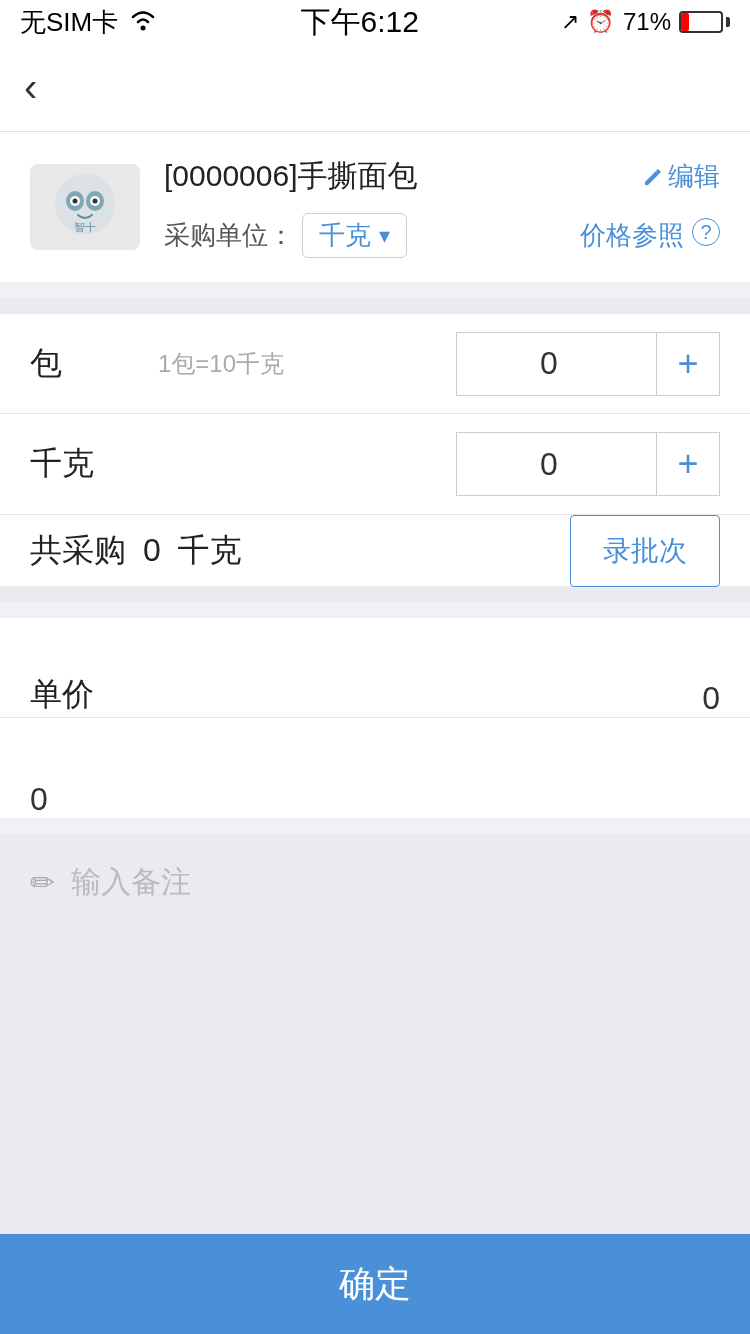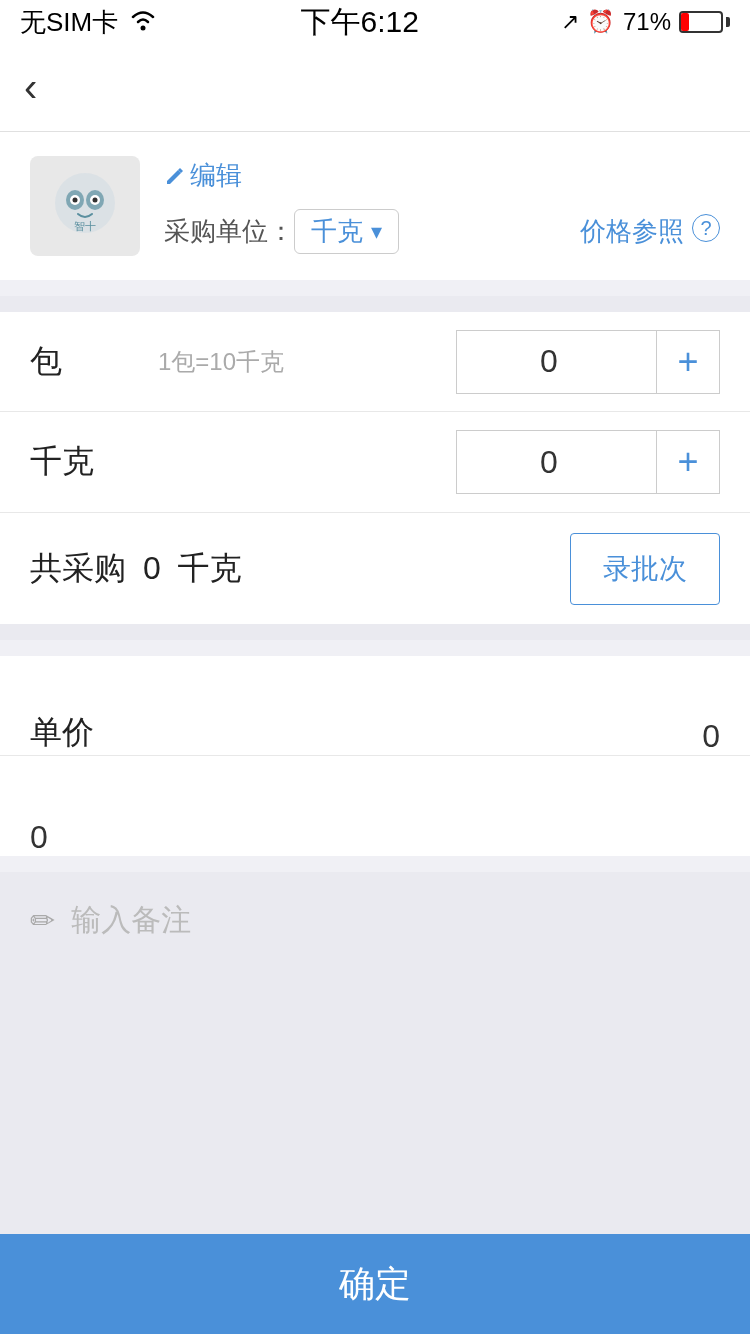--- a/index.html
+++ b/index.html
@@ -68,21 +68,21 @@
     .product-card {
       background: #fff;
       padding: 24px 30px;
       display: flex;
       align-items: center;
       gap: 24px;
       margin-bottom: 16px;
     }
     .product-thumb {
       width: 110px;
-      height: 100px;
+      height: 86px;
       background: #e8e8e8;
       border-radius: 8px;
       display: flex;
       align-items: center;
       justify-content: center;
       flex-shrink: 0;
       position: relative;
     }
     .product-thumb-logo {
       font-size: 22px;
@@ -191,21 +191,21 @@
       font-size: 36px;
       color: #4a90d9;
       cursor: pointer;
     }
 
     
     .summary-row {
       display: flex;
       align-items: center;
       padding: 12px 30px;
-      height: 112px;
+      height: 72px;
       background: #fff;
       border-bottom: none;
       gap: 41px;
     }
     .summary-text {
       font-size: 32px;
       color: #222;
       flex: 1;
     }
     .record-btn {
@@ -325,30 +325,31 @@
         <circle cx="45" cy="32" r="5" fill="#fff"></circle>
         <circle cx="25" cy="32" r="2.5" fill="#333"></circle>
         <circle cx="45" cy="32" r="2.5" fill="#333"></circle>
         <path d="M28 46 Q35 52 42 46" stroke="#5a8f9f" stroke-width="2" fill="none" stroke-linecap="round"></path>
         <text x="35" y="62" text-anchor="middle" font-size="11" fill="#5a8f9f" font-family="sans-serif">智十</text>
       </svg>
     </div>
   </div>
   <div class="product-info">
     <div class="product-name-row">
+      <span class="product-name">[0000006]手撕面包</span>
       <span class="edit-link">
         <svg width="22" height="22" viewBox="0 0 22 22" style="display:inline-block;vertical-align:middle;">
           <path d="M3 16 L14 5 L17 8 L6 19 L3 19 Z" fill="#4a90d9"></path>
           <path d="M14 5 L16 3 L19 6 L17 8 Z" fill="#4a90d9"></path>
         </svg>
         <span>编辑</span>
       </span>
     </div>
     <div class="product-unit-row">
-      <div style="display:flex;align-items:center;gap:0;">
+      <div style="display:flex;align-items:center;gap:8px;">
         <span class="unit-label">采购单位：</span>
         <div class="unit-select">
           <span>千克</span>
           <span style="font-size:22px;color:#4a90d9;">▾</span>
         </div>
       </div>
       <div class="price-ref">
         <span>价格参照</span>
         <span style="width:28px;height:28px;border:1.5px solid #4a90d9;border-radius:50%;display:flex;align-items:center;justify-content:center;font-size:20px;">?</span>
       </div>

